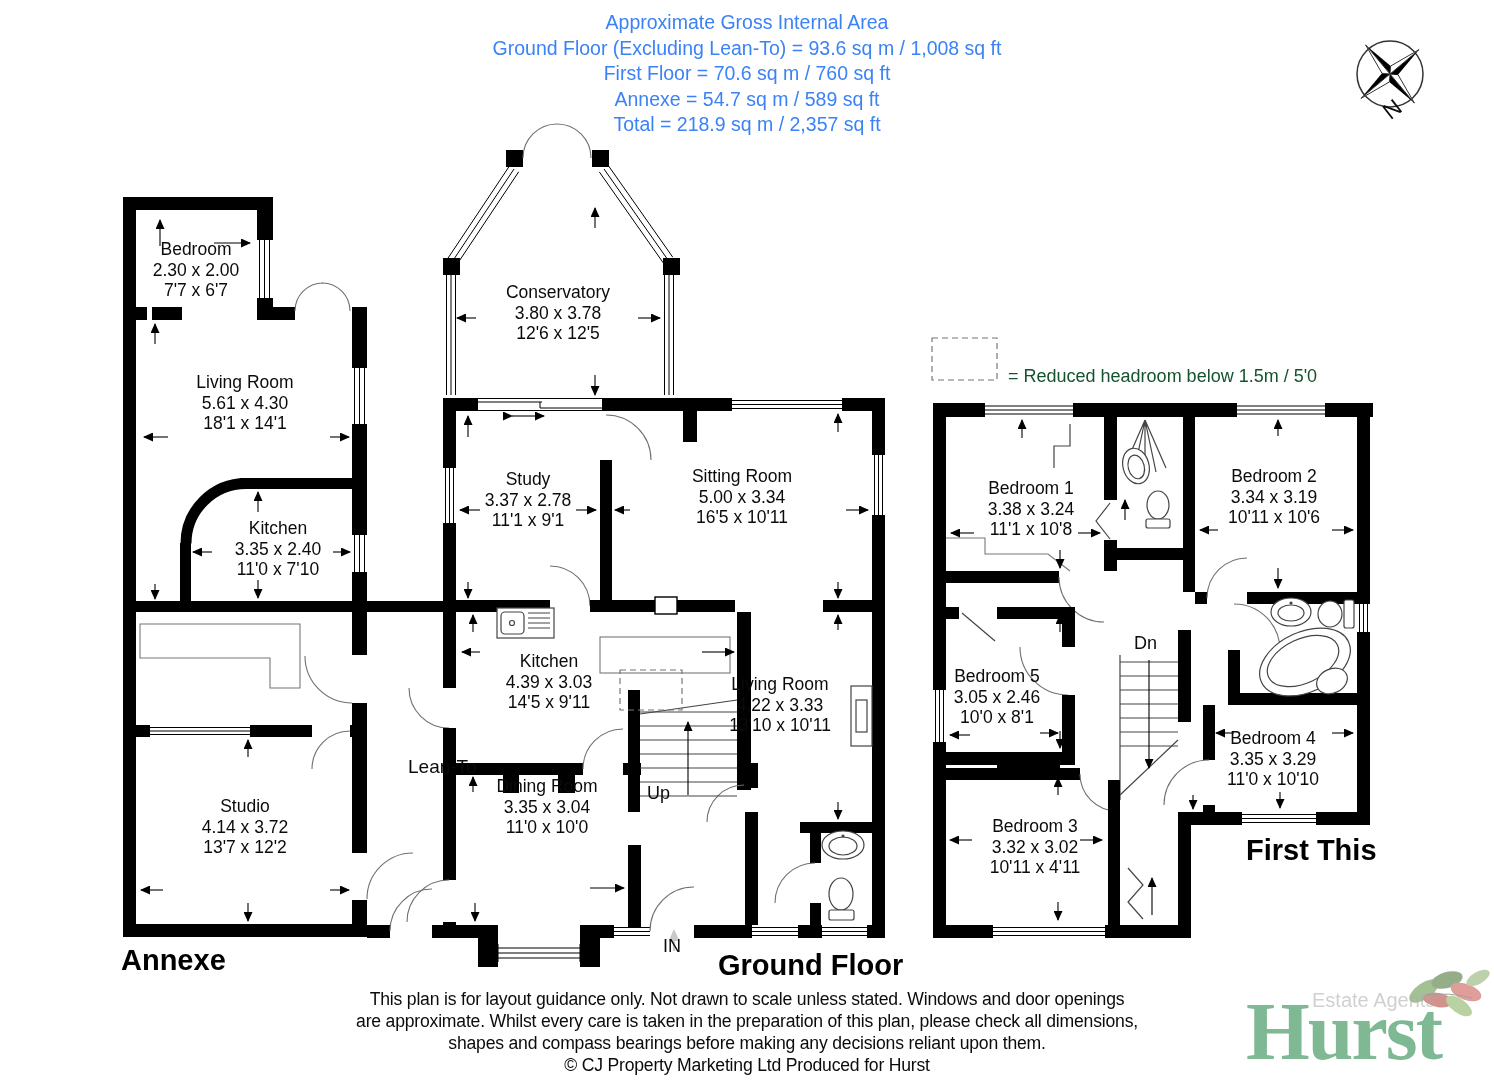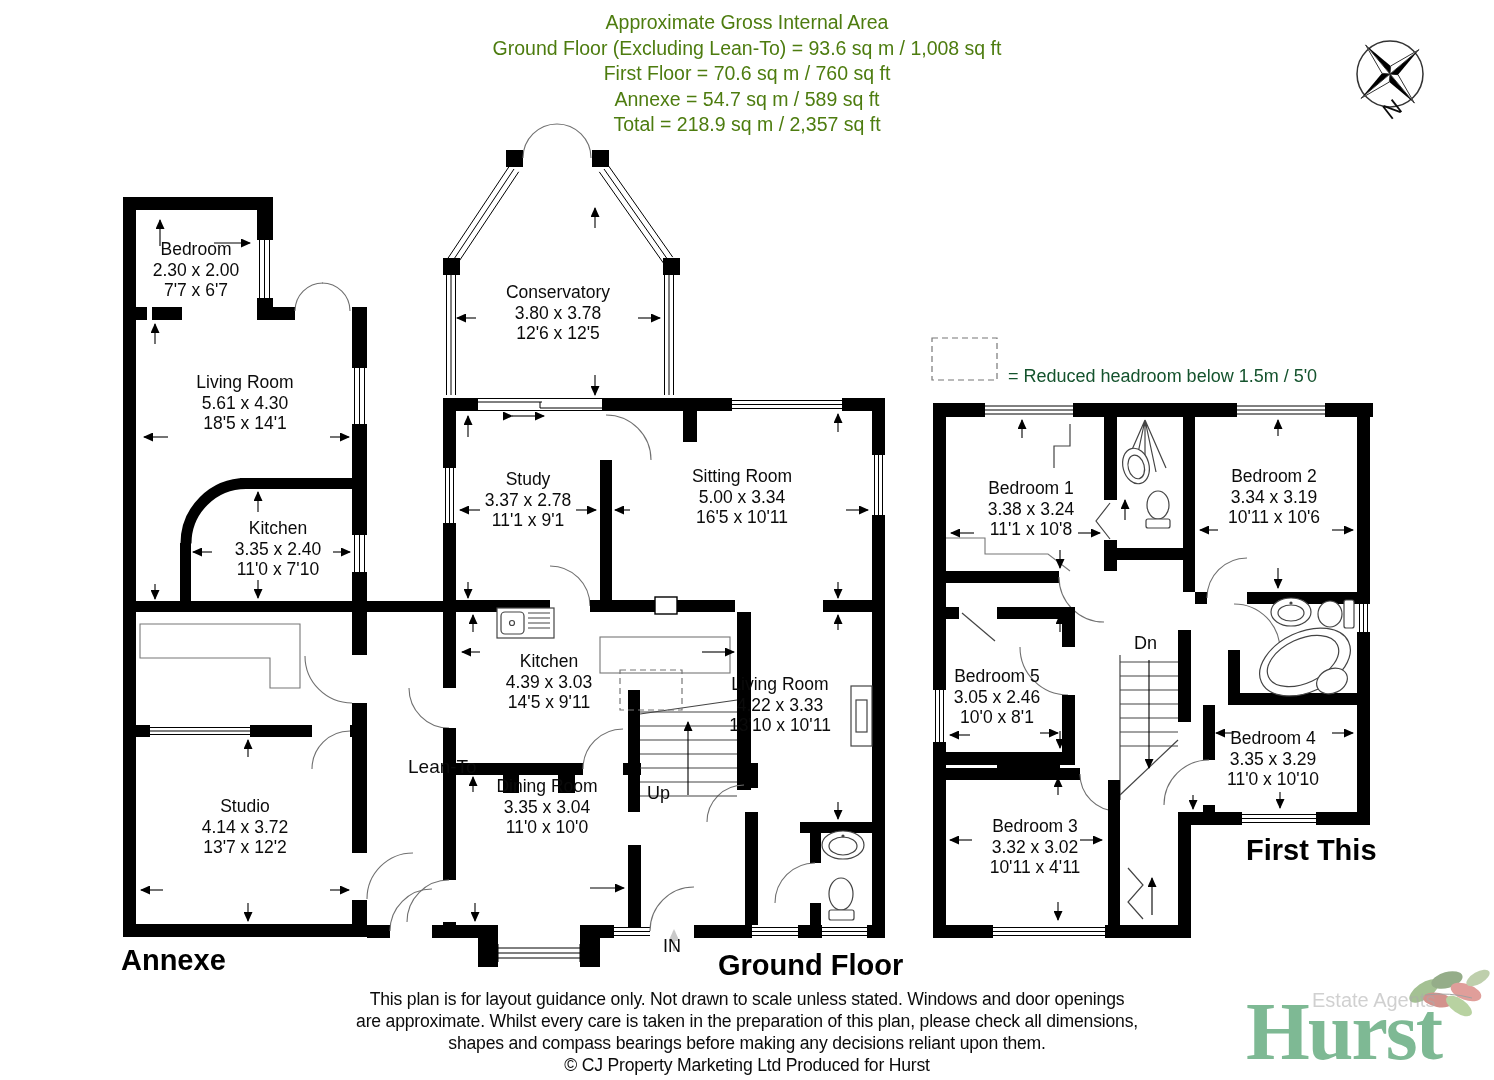--- a/index.html
+++ b/index.html
@@ -1,19 +1,19 @@
 <!DOCTYPE html>
 <html><head>
 <meta charset="utf-8">
 <style>
   html,body{margin:0;padding:0;background:#fff;}
   body{width:1494px;height:1080px;position:relative;font-family:"Liberation Sans",sans-serif;color:#111;overflow:hidden;}
   #stage{position:absolute;inset:0;}
   svg{position:absolute;left:0;top:0;}
-  .hdr{position:absolute;left:0;top:10px;width:100%;text-align:center;font-size:19.5px;line-height:25.5px;color:#4d7c0f;}
+  .hdr{position:absolute;left:0;top:10px;width:100%;text-align:center;font-size:19.5px;line-height:25.5px;color:#3b82f6;}
   .rl{position:absolute;width:180px;text-align:center;font-size:17.5px;line-height:20.5px;color:#0b0b0b;white-space:nowrap;}
   .fl{position:absolute;font-weight:bold;font-size:29px;color:#000;white-space:nowrap;}
   .sm{position:absolute;font-size:18px;color:#0b0b0b;white-space:nowrap;}
   .legend-text{position:absolute;left:1008px;top:366px;font-size:18px;color:#14532d;}
   .ftr{position:absolute;left:0;top:988px;width:100%;text-align:center;font-size:17.6px;line-height:22px;letter-spacing:-0.2px;color:#0b0b0b;}
   .logo{position:absolute;left:1238px;top:955px;width:250px;height:125px;opacity:0.55;}
   .logo .name{position:absolute;left:8px;top:30px;font-family:"Liberation Serif",serif;font-size:82px;font-weight:bold;color:#15803d;letter-spacing:-2px;}
   .logo .tag{position:absolute;left:74px;top:34px;font-size:20px;color:#ababab;}
 </style>
 </head>
@@ -453,21 +453,21 @@
   <div class="legend-text">= Reduced headroom below 1.5m / 5'0</div>
 
   <div class="rl" style="left:106px;top:239px">
     <div>Bedroom</div>
     <div>2.30 x 2.00</div>
     <div>7'7 x 6'7</div>
   </div>
   <div class="rl" style="left:155px;top:372px">
     <div>Living Room</div>
     <div>5.61 x 4.30</div>
-    <div>18'5 x 14'1</div>
+    <div>18'1 x 14'1</div>
   </div>
   <div class="rl" style="left:188px;top:518px">
     <div>Kitchen</div>
     <div>3.35 x 2.40</div>
     <div>11'0 x 7'10</div>
   </div>
   <div class="rl" style="left:155px;top:796px">
     <div>Studio</div>
     <div>4.14 x 3.72</div>
     <div>13'7 x 12'2</div>

